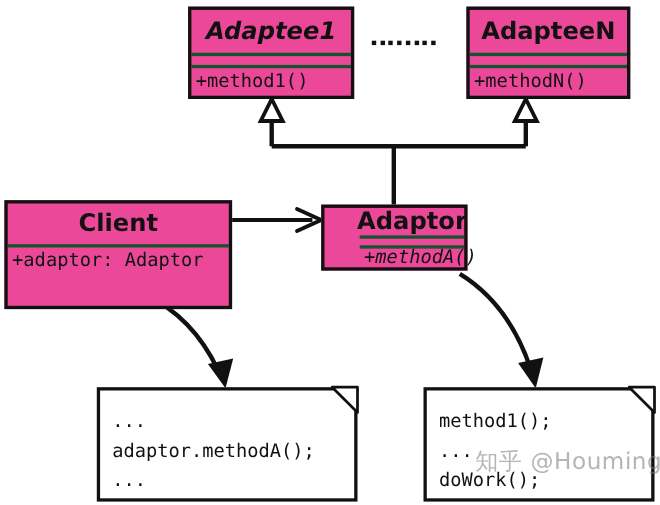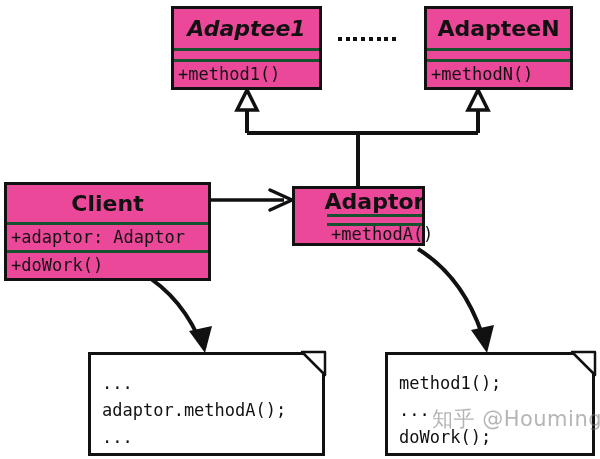--- a/index.html
+++ b/index.html
@@ -74,21 +74,21 @@
 
   #box-adaptee1 .uml-name,
   #box-adapteeN .uml-name { height: 39px; font-size: 22px; }
   #box-adaptee1 .uml-member,
   #box-adapteeN .uml-member { height: 28px; font-size: 17px; }
 
   #box-client .uml-name { height: 37px; font-size: 22px; }
   #box-client .uml-member { height: 28px; font-size: 17px; }
 
   #box-adaptor .uml-name { height: 38px; font-size: 22px; }
-  #box-adaptor .uml-member { height: 29px; font-size: 17px; }
+  #box-adaptor .uml-member { height: 29px; font-size: 17px; font-style: italic; }
 
   
   #adaptee-ellipsis {
     position: absolute;
     left: 338px;
     top: 34px;
     width: 58px;
     height: 10px;
     display: flex;
     align-items: center;
@@ -221,21 +221,20 @@
 
   <div class="uml-class" id="box-adapteeN">
     <div class="uml-name">AdapteeN</div>
     <div class="uml-sep uml-empty"></div>
     <div class="uml-sep uml-member">+methodN()</div>
   </div>
 
   <div class="uml-class" id="box-client">
     <div class="uml-name">Client</div>
     <div class="uml-sep uml-member">+adaptor: Adaptor</div>
-    <div class="uml-sep uml-member">+doWork()</div>
   </div>
 
   <div class="uml-class" id="box-adaptor">
     <div class="uml-name">Adaptor</div>
     <div class="uml-sep uml-empty"></div>
     <div class="uml-sep uml-member">+methodA()</div>
   </div>
 
   <div class="uml-note" id="note-left">
     <div class="note-body"></div>

